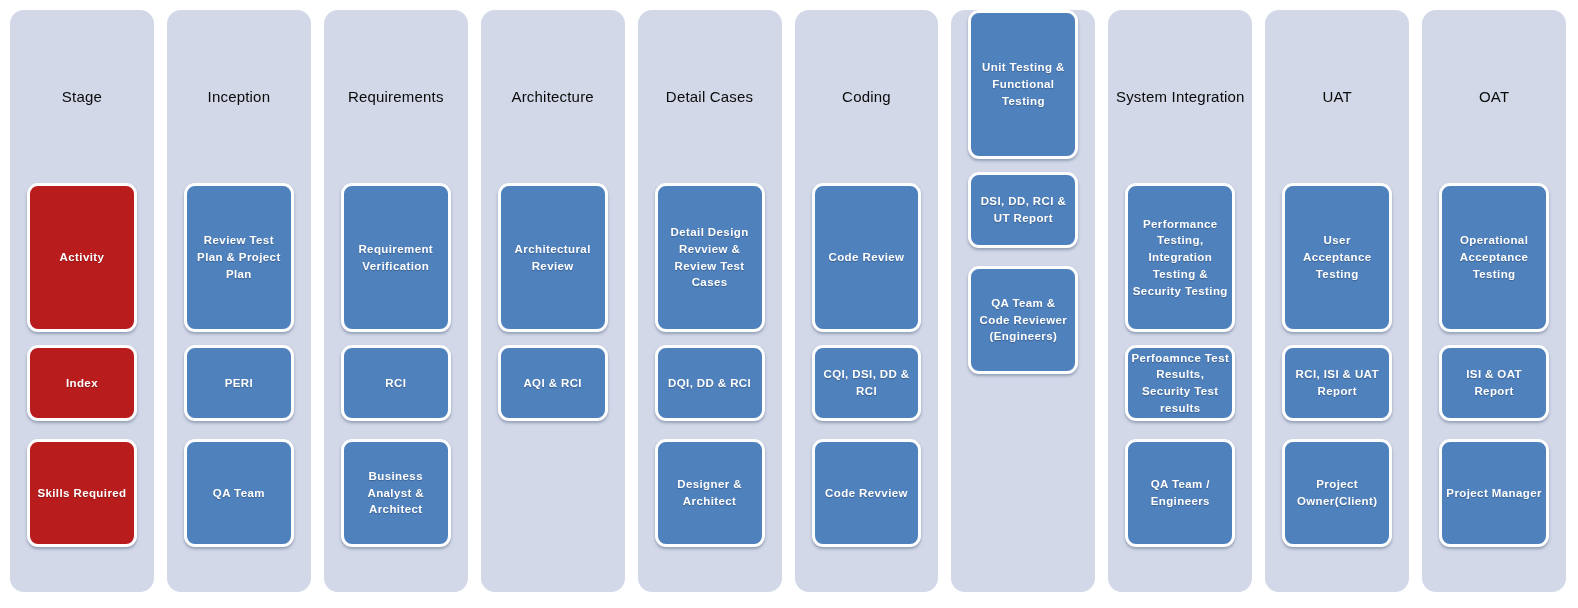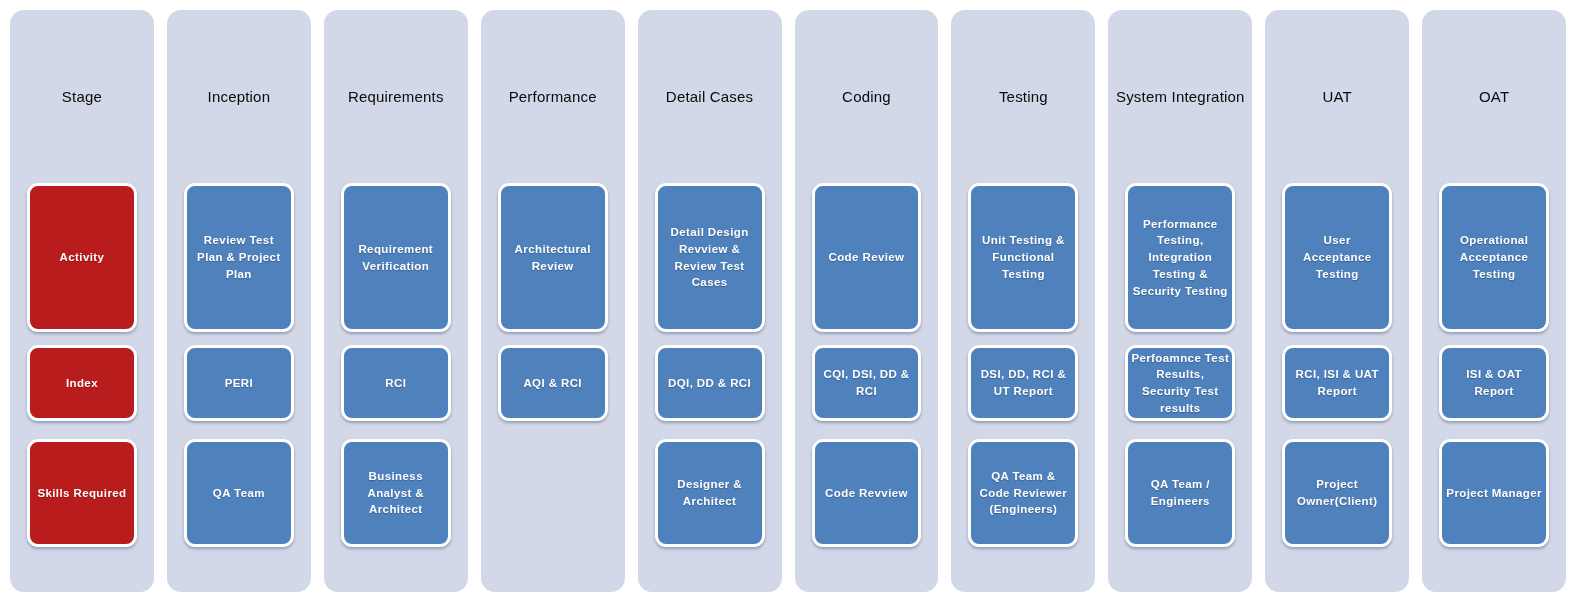--- a/index.html
+++ b/index.html
@@ -85,21 +85,21 @@
   <div class="column">
     <div class="col-header">Requirements</div>
     <div class="boxes">
       <div class="box r1">Requirement Verification</div>
       <div class="box r2">RCI</div>
       <div class="box r3">Business Analyst &amp; Architect</div>
     </div>
   </div>
 
   <div class="column">
-    <div class="col-header">Performance</div>
+    <div class="col-header">Architecture</div>
     <div class="boxes">
       <div class="box r1">Architectural Review</div>
       <div class="box r2">AQI &amp; RCI</div>
     </div>
   </div>
 
   <div class="column">
     <div class="col-header">Detail Cases</div>
     <div class="boxes">
       <div class="box r1">Detail Design Revview &amp; Review Test Cases</div>
@@ -111,21 +111,20 @@
   <div class="column">
     <div class="col-header">Coding</div>
     <div class="boxes">
       <div class="box r1">Code Review</div>
       <div class="box r2">CQI, DSI, DD &amp; RCI</div>
       <div class="box r3">Code Revview</div>
     </div>
   </div>
 
   <div class="column">
-    <div class="col-header">Testing</div>
     <div class="boxes">
       <div class="box r1">Unit Testing &amp; Functional Testing</div>
       <div class="box r2">DSI, DD, RCI &amp; UT Report</div>
       <div class="box r3">QA Team &amp; Code Reviewer (Engineers)</div>
     </div>
   </div>
 
   <div class="column">
     <div class="col-header">System Integration</div>
     <div class="boxes">

